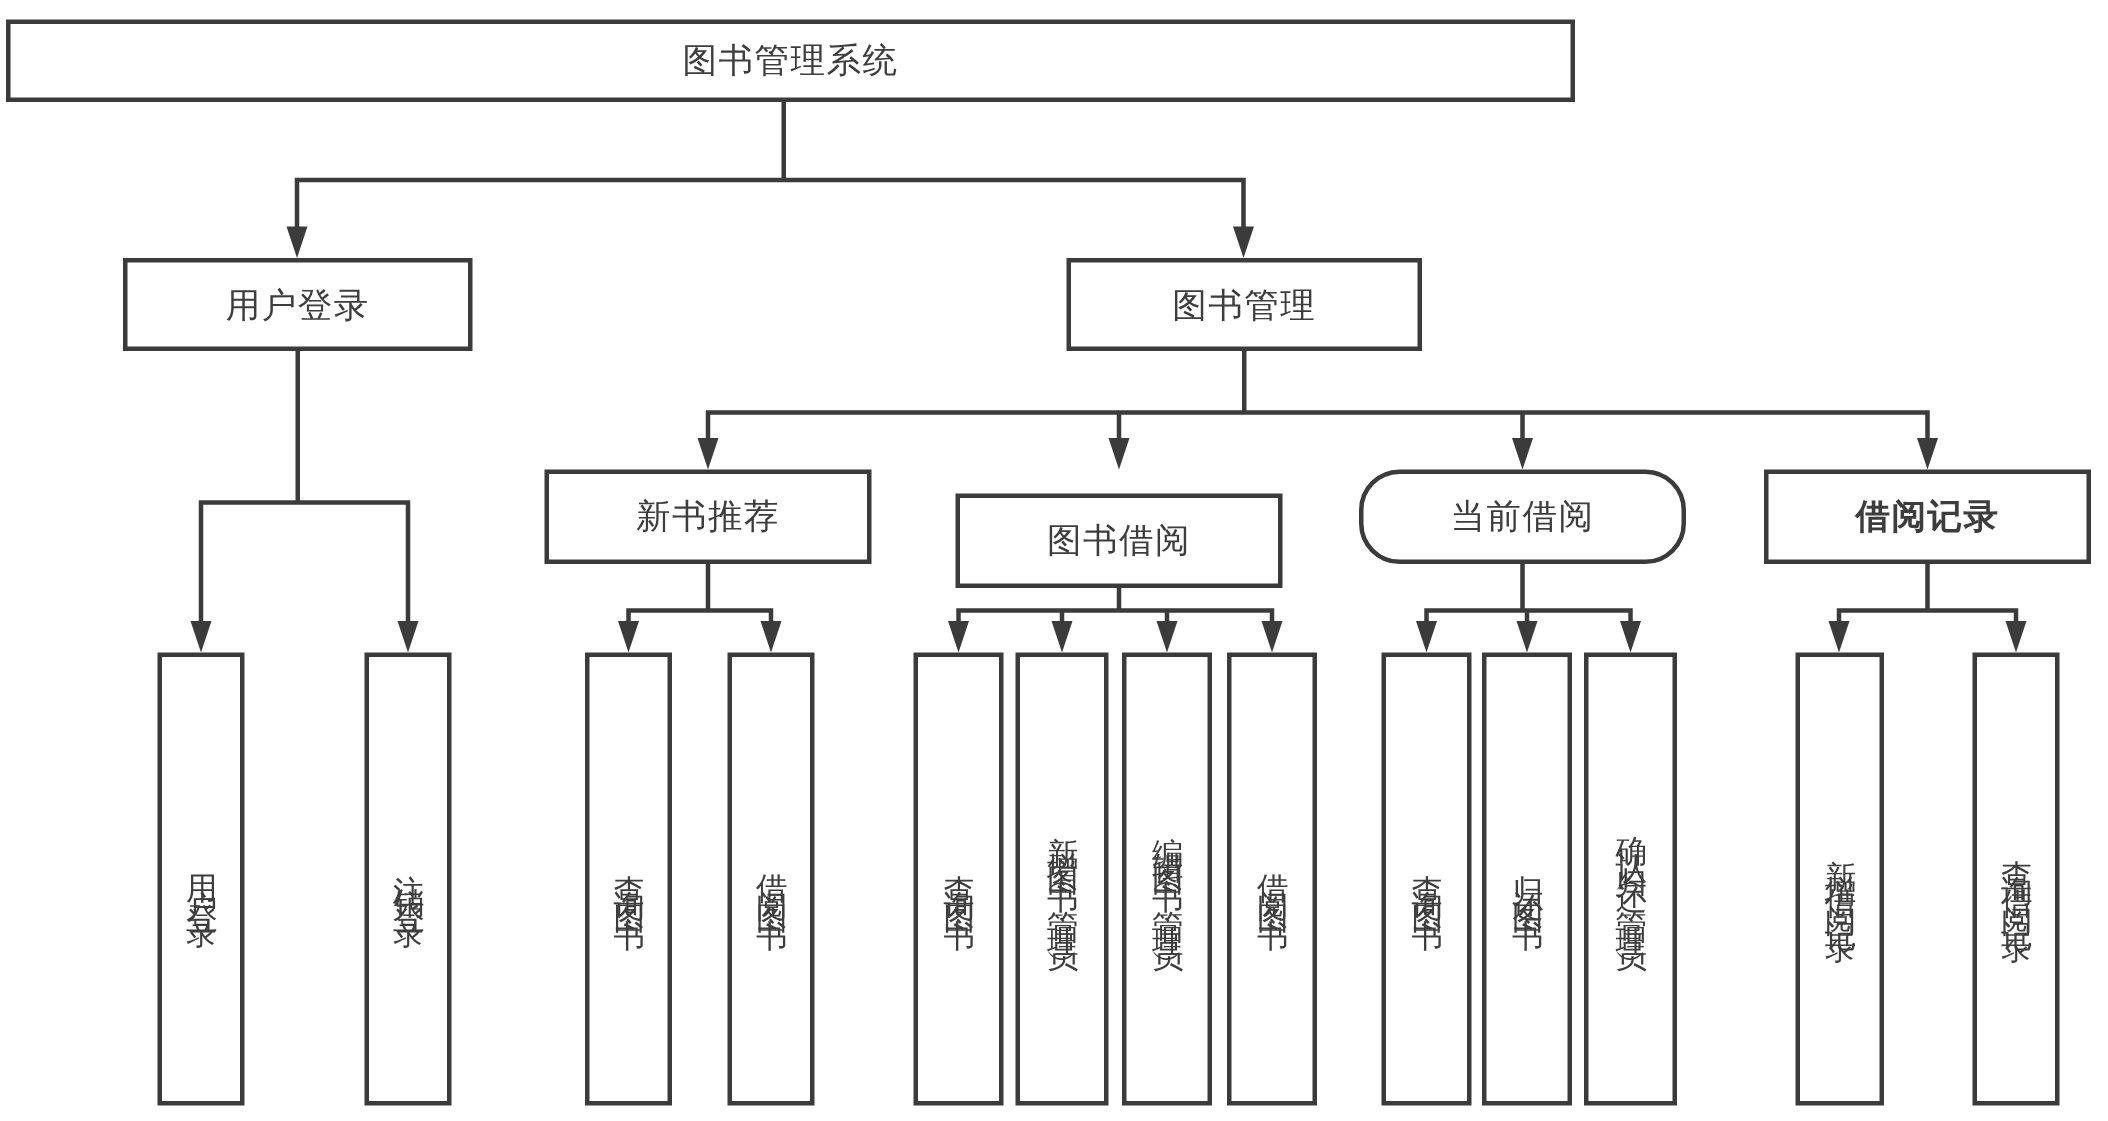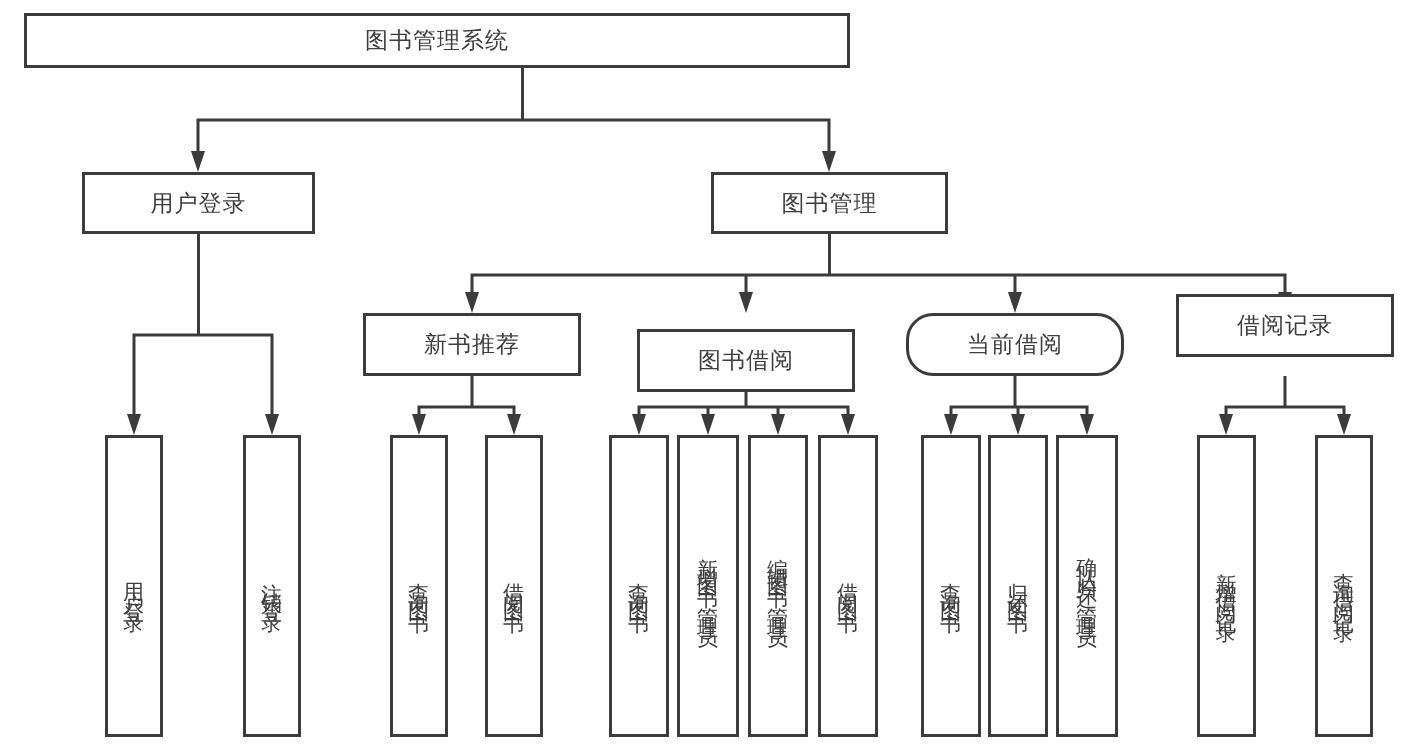--- a/index.html
+++ b/index.html
@@ -103,41 +103,41 @@
       <polygon points="778,435 771,414 785,414"></polygon>
       <polygon points="848,435 841,414 855,414"></polygon>
       <polygon points="951,435 944,414 958,414"></polygon>
       <polygon points="1018,435 1011,414 1025,414"></polygon>
       <polygon points="1087,435 1080,414 1094,414"></polygon>
       <polygon points="1226,435 1219,414 1233,414"></polygon>
       <polygon points="1344,435 1337,414 1351,414"></polygon>
     </g>
   </svg>
 
-  <div class="node" style="left:24px; top:13px; width:826px; height:55px;">
+  <div class="node" style="left:4px; top:13px; width:1046px; height:55px;">
     <span class="hlabel">图书管理系统</span>
   </div>
 
   <div class="node" style="left:82px; top:172px; width:233px; height:62px;">
     <span class="hlabel">用户登录</span>
   </div>
   <div class="node" style="left:363px; top:313px; width:218px; height:63px;">
     <span class="hlabel">新书推荐</span>
   </div>
 
   <div class="node" style="left:711px; top:172px; width:237px; height:62px;">
     <span class="hlabel">图书管理</span>
   </div>
   <div class="node" style="left:637px; top:313px; width:218px; height:63px;margin-top:16px;">
     <span class="hlabel">图书借阅</span>
   </div>
   <div class="node" style="left:906px; top:313px; width:218px; height:63px;border-radius:27px;">
     <span class="hlabel">当前借阅</span>
   </div>
-  <div class="node" style="left:1176px; top:294px; width:218px; height:63px;">
+  <div class="node" style="left:1176px; top:313px; width:218px; height:63px;font-weight:bold;">
     <span class="hlabel">借阅记录</span>
   </div>
 
   <div class="node" style="left:105px; top:435px; width:58px; height:302px;">
     <span class="vtext">用户登录</span>
   </div>
   <div class="node" style="left:243px; top:435px; width:58px; height:302px;">
     <span class="vtext">注销登录</span>
   </div>
 

